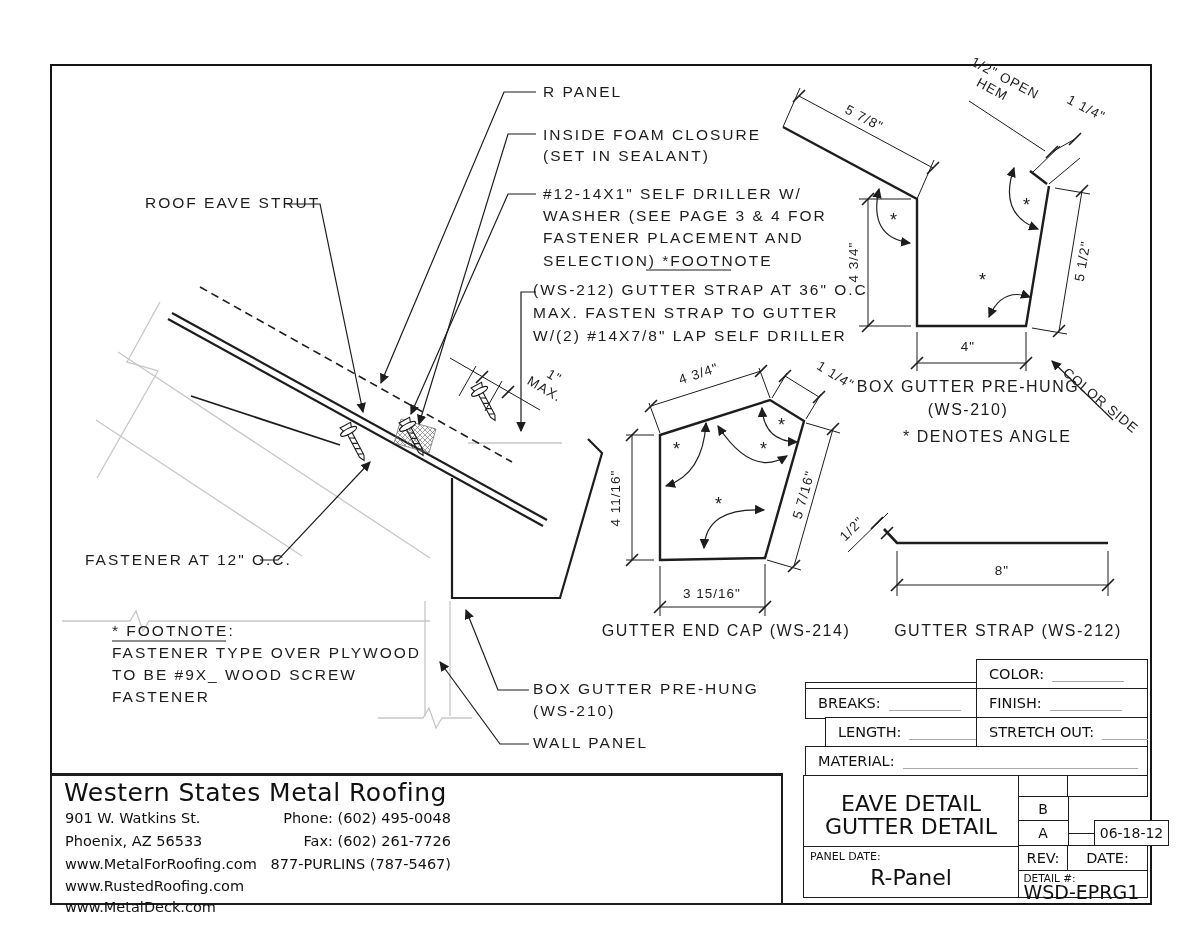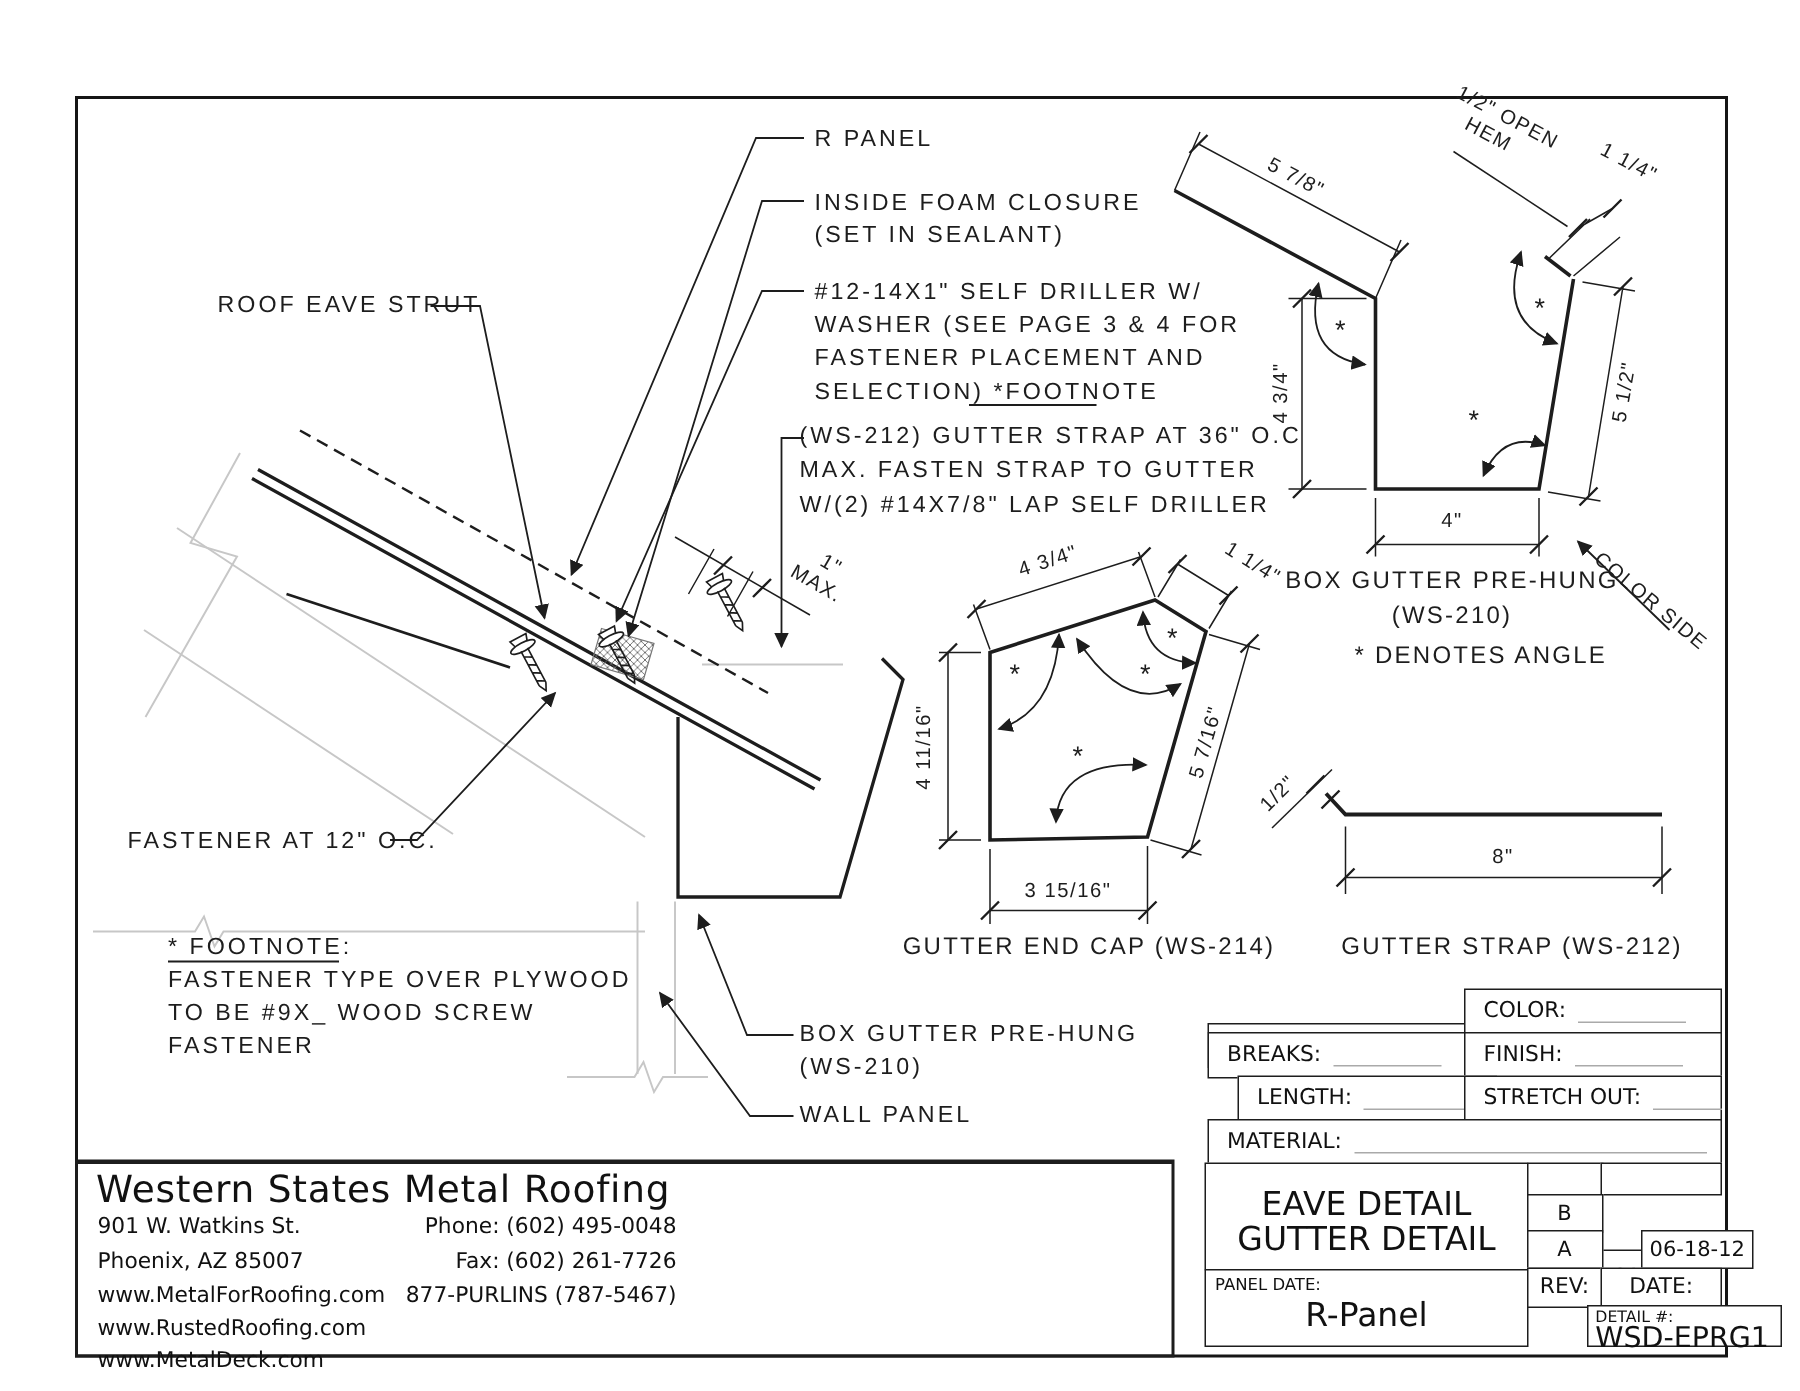--- a/index.html
+++ b/index.html
@@ -242,29 +242,29 @@
   </div>
 
   <div class="cell" style="left:1017.5px;top:775px;width:51px;height:22px;"></div>
   <div class="cell" style="left:1067px;top:775px;width:81px;height:22px;"></div>
   <div class="cell center" style="left:1017.5px;top:795.5px;width:51px;height:26px;font-size:14px;padding-top:4px;">B</div>
   <div class="cell center" style="left:1067px;top:833px;width:81px;height:26px;font-size:14px;padding-top:9px;">01-14-13</div>
   <div class="cell center" style="left:1017.5px;top:820px;width:51px;height:26px;font-size:14px;padding-top:4px;">A</div>
   <div class="cell center" style="left:1094px;top:820px;width:75px;height:26px;font-size:14px;padding-top:4px;">06-18-12</div>
   <div class="cell center" style="left:1017.5px;top:844.5px;width:51px;height:27px;font-size:14.5px;padding-top:4px;">REV:</div>
   <div class="cell center" style="left:1067px;top:844.5px;width:81px;height:27px;font-size:14.5px;padding-top:4px;">DATE:</div>
-  <div class="cell" style="left:1017.5px;top:870px;width:130.5px;height:27.5px;margin-left:40px;">
+  <div class="cell" style="left:1017.5px;top:870px;width:130.5px;height:27.5px;">
     <div class="ttl" style="font-size:10.5px;padding:1px 0 0 5px;">DETAIL #:</div>
     <div class="ttl" style="font-size:19px;padding-left:5px;margin-top:-3px;white-space:nowrap;">WSD-EPRG1</div>
   </div>
 </div>
 
 <div class="company">
   <div class="co-name">Western States Metal Roofing</div>
   <div class="co-line" style="left:13px;top:34px;">901 W. Watkins St.</div>
-  <div class="co-line" style="left:13px;top:57px;">Phoenix, AZ 85007</div>
+  <div class="co-line" style="left:13px;top:57px;">Phoenix, AZ 56533</div>
   <div class="co-line" style="left:13px;top:80px;">www.MetalForRoofing.com</div>
   <div class="co-line" style="left:13px;top:102px;">www.RustedRoofing.com</div>
   <div class="co-line" style="left:13px;top:123px;">www.MetalDeck.com</div>
   <div class="co-line" style="right:330px;top:34px;">Phone: (602) 495-0048</div>
   <div class="co-line" style="right:330px;top:57px;">Fax: (602) 261-7726</div>
   <div class="co-line" style="right:330px;top:80px;">877-PURLINS (787-5467)</div>
 </div>
 
 </body></html>

